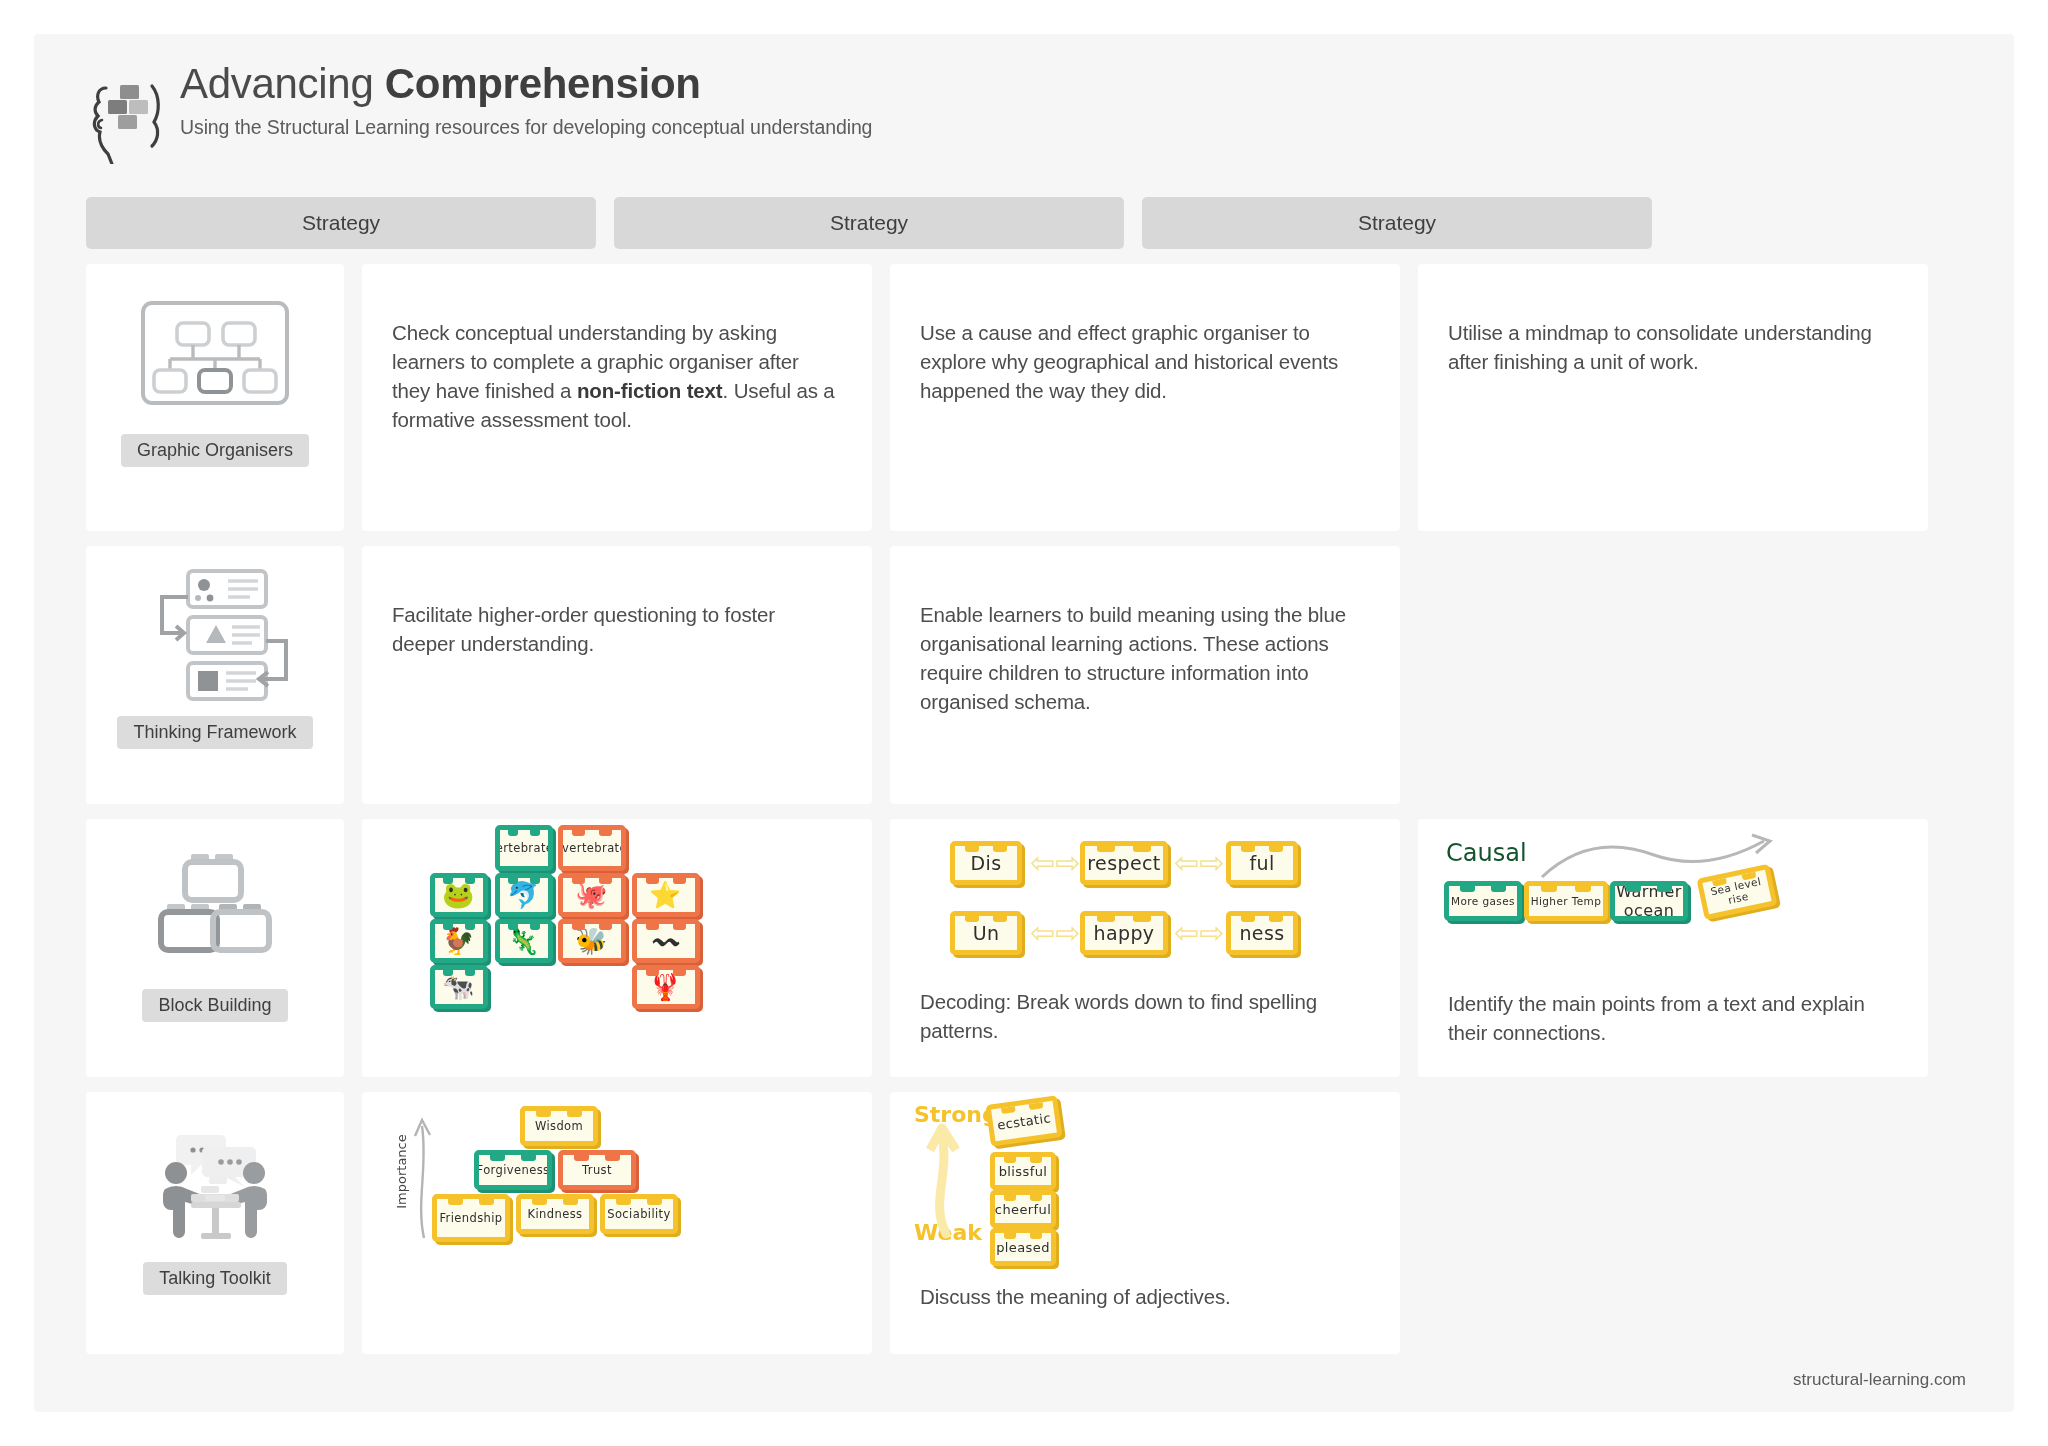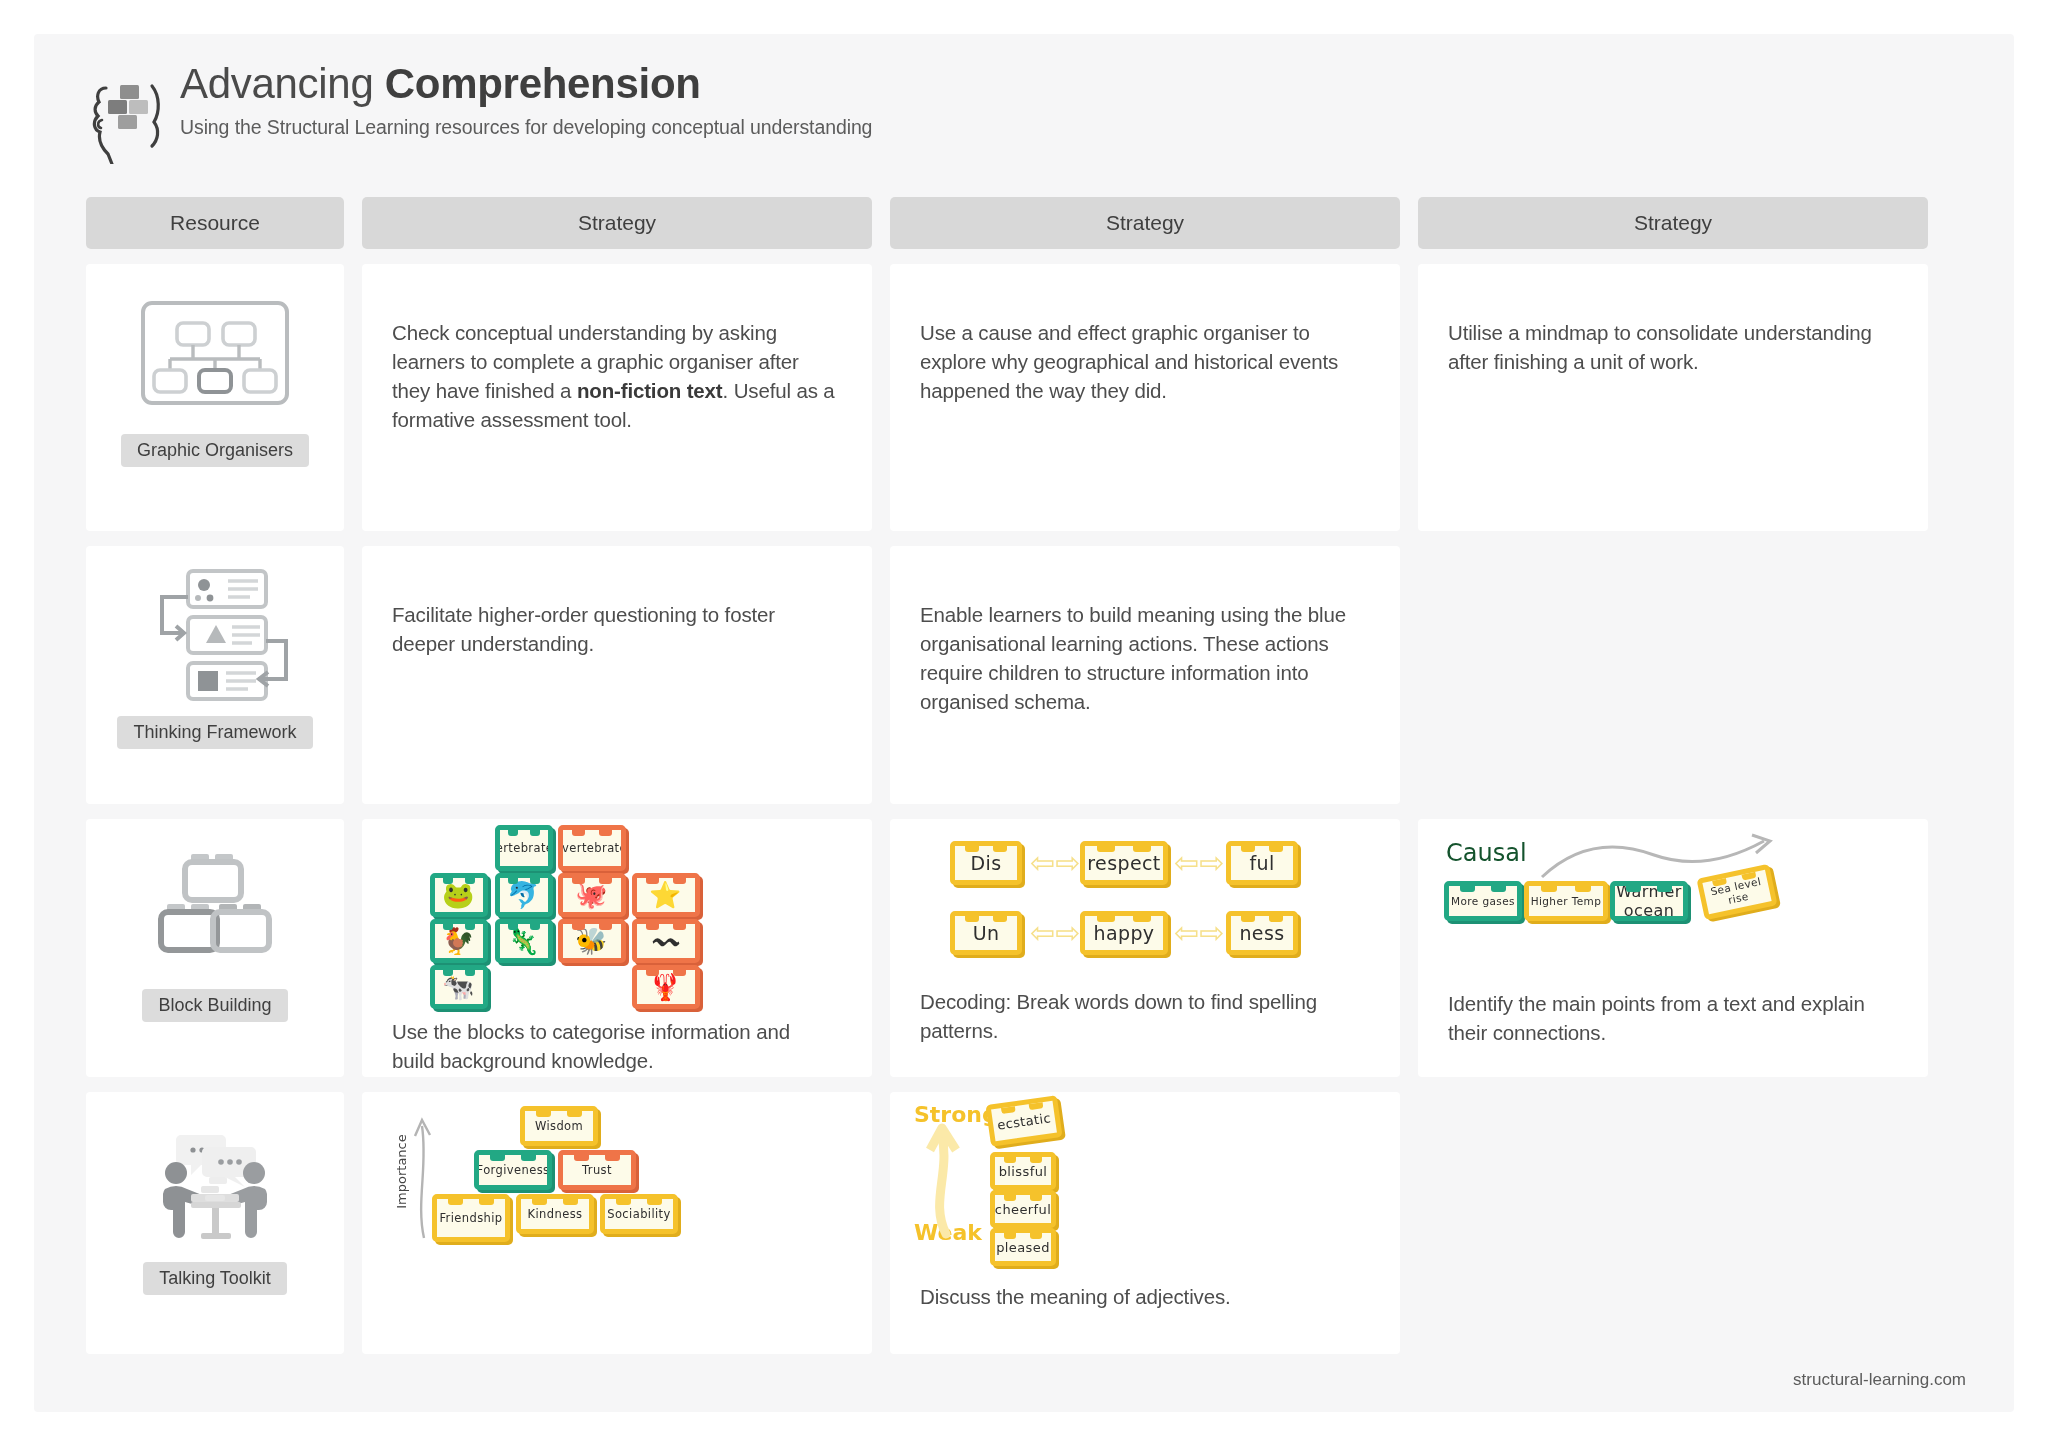--- a/index.html
+++ b/index.html
@@ -125,21 +125,20 @@
           <span class="bold">Comprehension</span>
         </div>
         <div class="subtitle">Using the Structural Learning resources for developing conceptual understanding</div>
       </div>
     </div>
   </div>
 
   <div class="grid">
 
     <div class="hdr-row">
-      <div class="hdr c1">Resource</div>
       <div class="hdr c2">Strategy</div>
       <div class="hdr c3">Strategy</div>
       <div class="hdr c4">Strategy</div>
     </div>
 
     <div class="body-row">
       <div class="cell c1 r1 res">
         <div class="res-icon">
           <svg width="152" height="108" viewBox="0 0 152 108">
             <rect x="4" y="4" width="144" height="100" rx="9" fill="none" stroke="#b9bcbe" stroke-width="4"></rect>
@@ -248,21 +247,20 @@
           <div class="blk orange" style="left:270px; top:54px; width:68px;height:44px;">
               <span class="glyph">⭐</span>
             </div>
           <div class="blk orange" style="left:270px; top:100px;width:68px;height:44px;">
               <span class="glyph">〰</span>
             </div>
           <div class="blk orange" style="left:270px; top:146px;width:68px;height:44px;">
               <span class="glyph">🦞</span>
             </div>
         </div>
-        <div class="txt" style="padding-top:28px">Use the blocks to categorise information and build background knowledge.</div>
       </div>
 
       <div class="cell c3 r3">
         <div class="ill" style="height:140px">
           <div class="blk yellow" style="left:60px; top:22px; width:72px;height:44px;">
               <span class="blabel" style="font-size:19px">Dis</span>
             </div>
           <div class="blk yellow" style="left:190px;top:22px; width:88px;height:44px;">
               <span class="blabel" style="font-size:19px">respect</span>
             </div>

